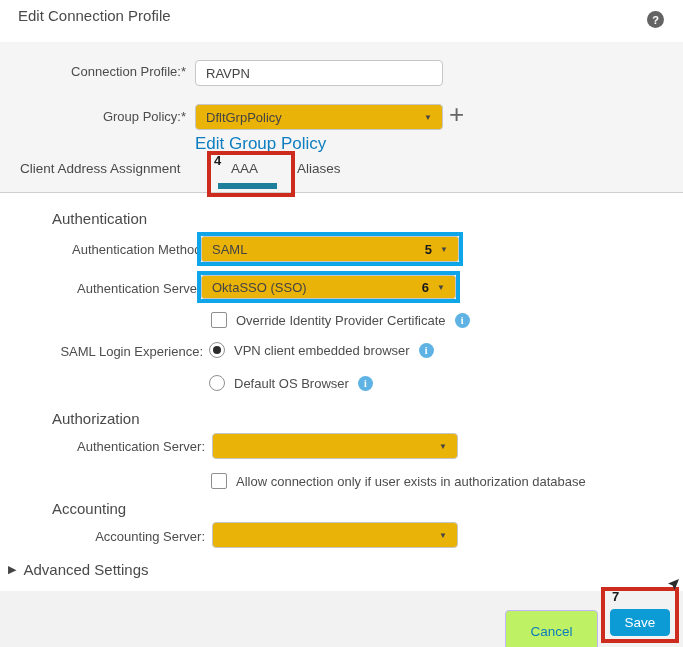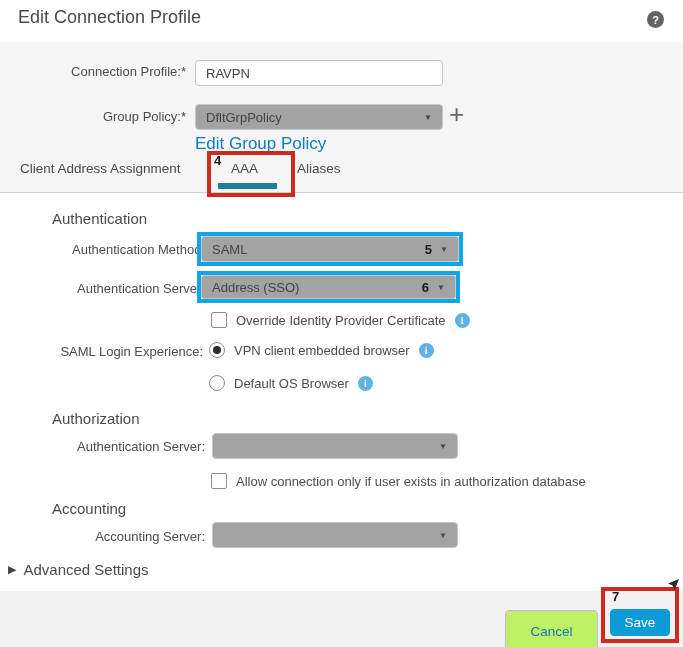--- a/index.html
+++ b/index.html
@@ -1,28 +1,28 @@
 <!DOCTYPE html>
 <html><head>
 <meta charset="utf-8">
 <style>
   * { margin:0; padding:0; box-sizing:border-box; }
   body { font-family:"Liberation Sans", sans-serif; background:#fff; }
   #app { position:relative; width:683px; height:647px; background:#fff; overflow:hidden; }
 
-  .title { position:absolute; left:18px; top:7px; font-size:18px; color:#4a4a4a; }
+  .title { position:absolute; left:18px; top:7px; font-size:15px; color:#4a4a4a; }
   .help-icon { position:absolute; left:647px; top:11px; width:17px; height:17px; border-radius:50%;
     background:#636363; color:#fff; font-size:11px; font-weight:bold; display:flex;
     align-items:center; justify-content:center; cursor:pointer; }
 
   .gray-panel { position:absolute; left:0; top:42px; width:683px; height:151px;
     background:#f5f5f5; border-bottom:1px solid #cfcfcf; }
 
   .form-label { position:absolute; text-align:right; font-size:13px; color:#4d4d4d; }
-  .field { position:absolute; background:#a3a3a3; border:1px solid #c6c6c6; border-radius:4px;
+  .field { position:absolute; background:#eab308; border:1px solid #c6c6c6; border-radius:4px;
     height:26px; font-size:13px; color:#444; display:flex; align-items:center; padding:0 10px; }
   .field .val { flex:1; white-space:nowrap; overflow:hidden; }
   .caret { font-size:8px; color:#444; margin-left:8px; }
   .step-num { font-size:13px; font-weight:bold; color:#1a1a1a; }
 
   .plus-btn { position:absolute; left:449px; top:101px; font-size:26px; font-weight:300;
     color:#666; cursor:pointer; line-height:26px; }
   .link { position:absolute; left:195px; top:134px; font-size:17px; color:#0d7dc1; cursor:pointer; }
 
   .tab { position:absolute; top:161px; font-size:13.5px; color:#4a4a4a; cursor:pointer; }
@@ -106,21 +106,21 @@
     <div class="field">
       <span class="val">SAML</span>
       <span class="step-num">5</span>
       <span class="caret">▼</span>
     </div>
   </div>
 
   <div class="form-label" style="left:0;top:281px;width:205px;">Authentication Server:</div>
   <div class="redfield-wrap" style="left:197px;top:271px;width:263px;height:32px;">
     <div class="field">
-      <span class="val">Address (SSO)</span>
+      <span class="val">OktaSSO (SSO)</span>
       <span class="step-num">6</span>
       <span class="caret">▼</span>
     </div>
   </div>
 
   <div class="check-row" style="left:211px;top:312px;">
     <div class="checkbox"></div>
     <span class="row-label">Override Identity Provider Certificate</span>
     <span class="info-icon">
       <span>i</span>

